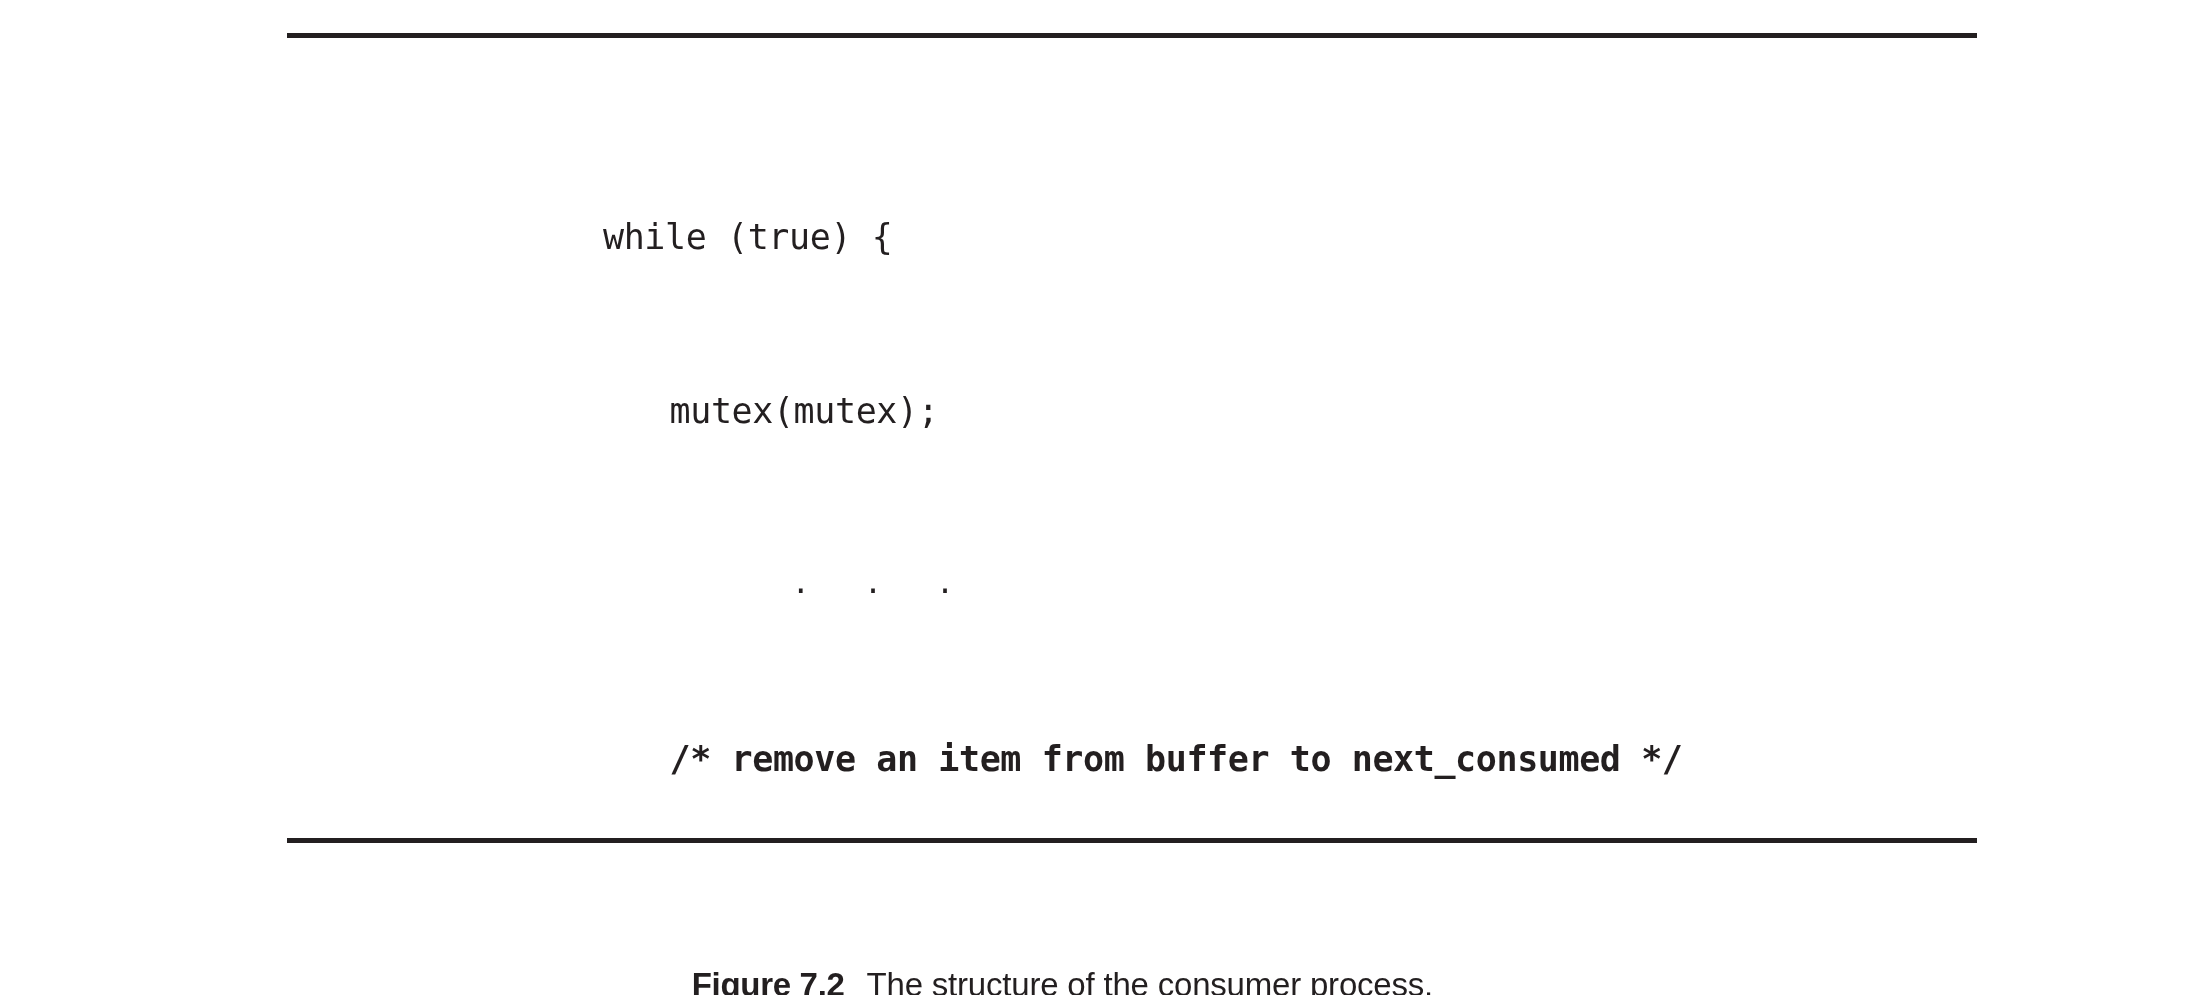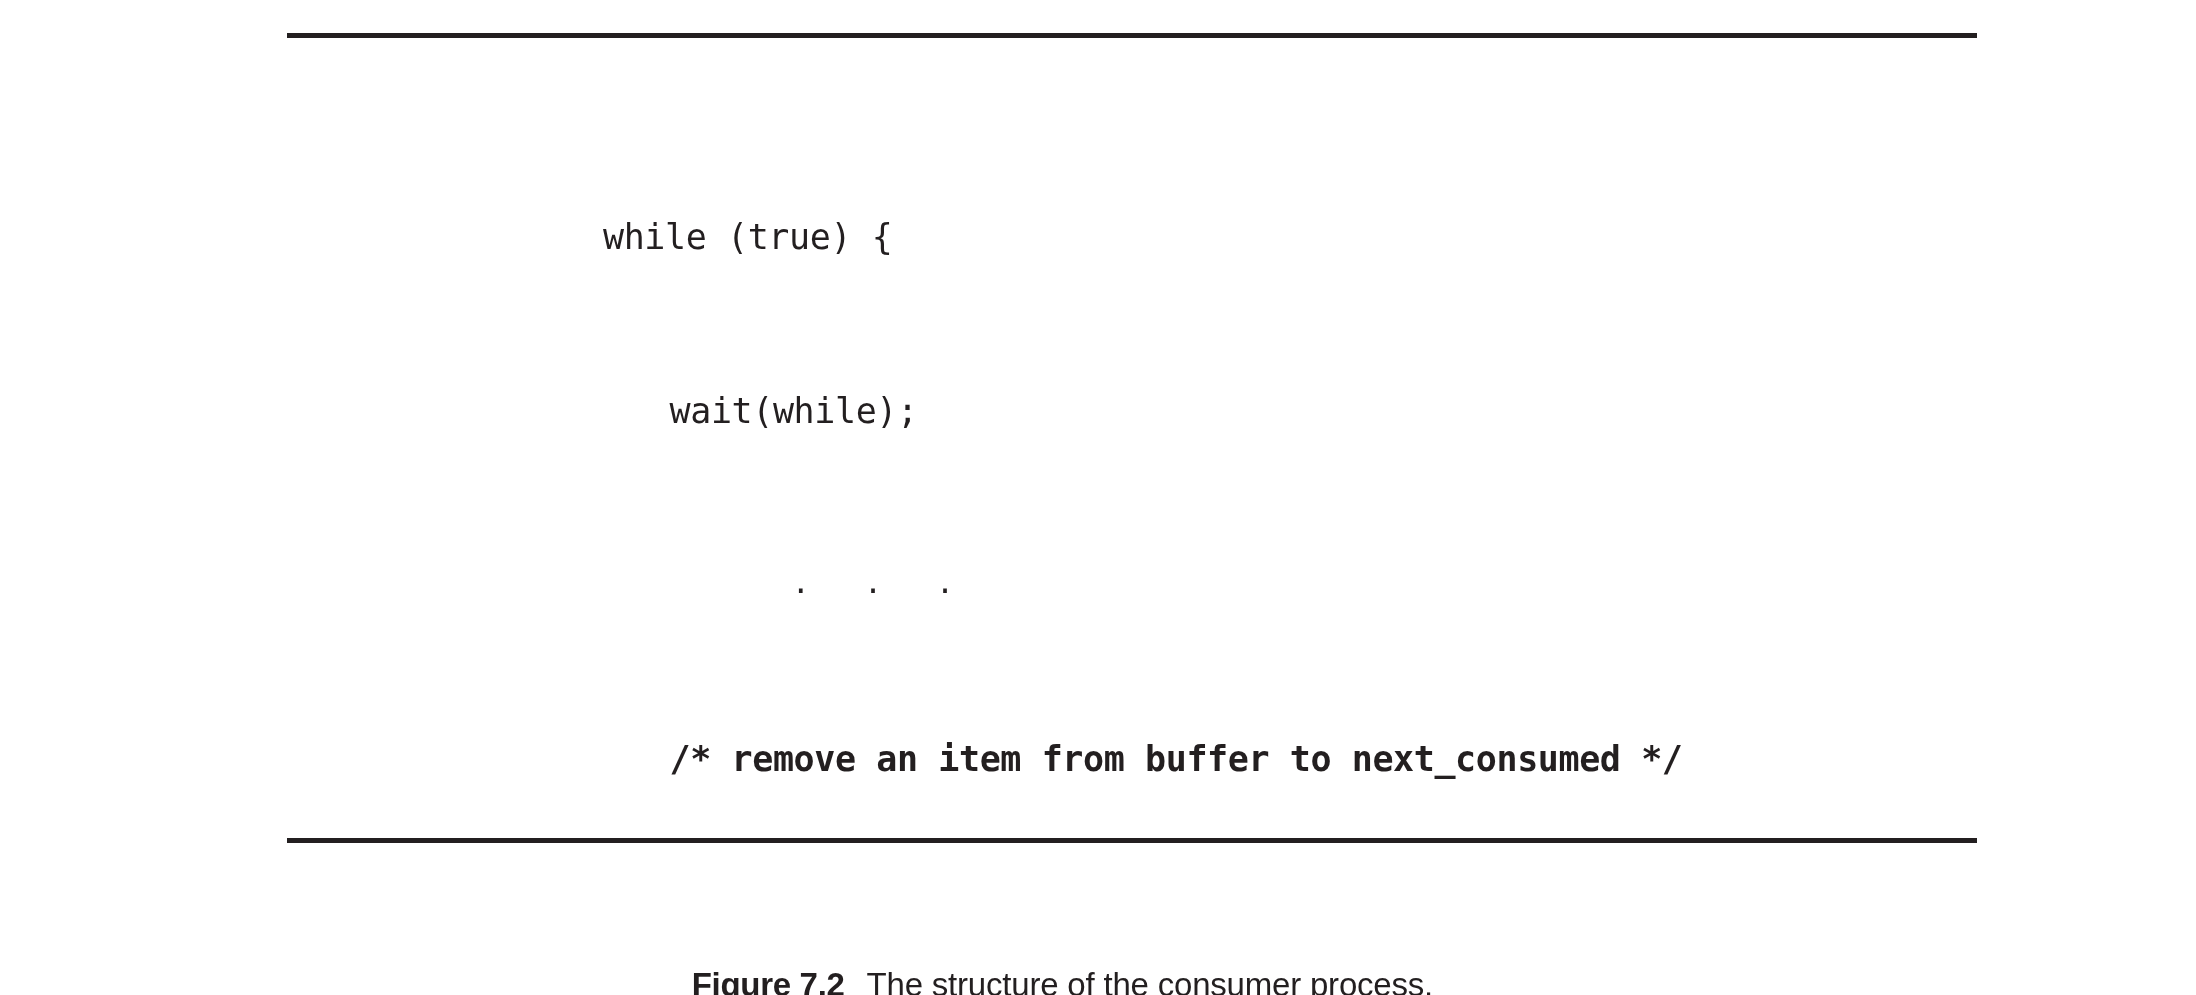--- a/index.html
+++ b/index.html
@@ -96,21 +96,21 @@
 </style>
 </head>
 <body>
 
 <div class="figure">
 
   <div class="rule rule-top"></div>
 
   <div class="code-block">
     <span class="code-line" style="padding-left: 0px;">while (true) {</span>
-    <span class="code-line" style="padding-left: 66.6px;">wait(while);</span>
+    <span class="code-line" style="padding-left: 66.6px;">mutex(mutex);</span>
     <span class="code-line dots" style="padding-left: 88.8px;"><span class="dots-inner">. . .</span></span>
     <span class="code-line" style="padding-left: 66.6px; font-weight: bold;">/* remove an item from buffer to next_consumed */</span>
     
     
     
     
     
     
     
   </div>

